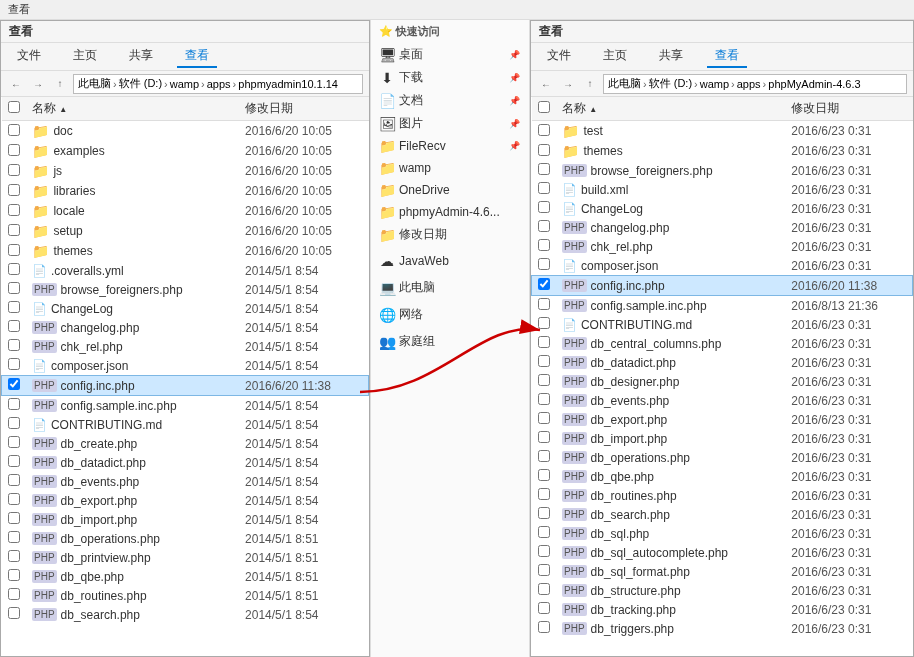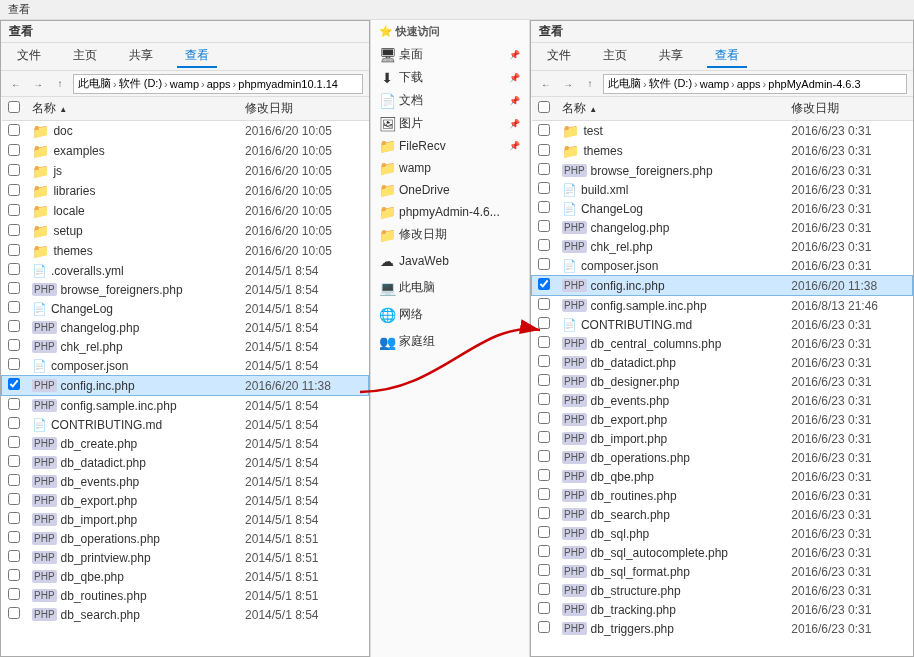--- a/index.html
+++ b/index.html
@@ -601,21 +601,21 @@
     <td>
       <span class="file-icon"><span style="font-size:10px;background:#d0d0e8;padding:1px 2px;border-radius:2px;color:#555;">PHP</span> config.inc.php</span>
     </td>
     <td style="color:#555;">2016/6/20 11:38</td>
   </tr>
               <tr>
     <td><input type="checkbox" style=""></td>
     <td>
       <span class="file-icon"><span style="font-size:10px;background:#d0d0e8;padding:1px 2px;border-radius:2px;color:#555;">PHP</span> config.sample.inc.php</span>
     </td>
-    <td style="color:#555;">2016/8/13 21:46</td>
+    <td style="color:#555;">2016/8/13 21:36</td>
   </tr>
               <tr>
     <td><input type="checkbox" style=""></td>
     <td>
       <span class="file-icon"><span style="font-size:12px;color:#888;">📄</span> CONTRIBUTING.md</span>
     </td>
     <td style="color:#555;">2016/6/23 0:31</td>
   </tr>
               <tr>
     <td><input type="checkbox" style=""></td>

